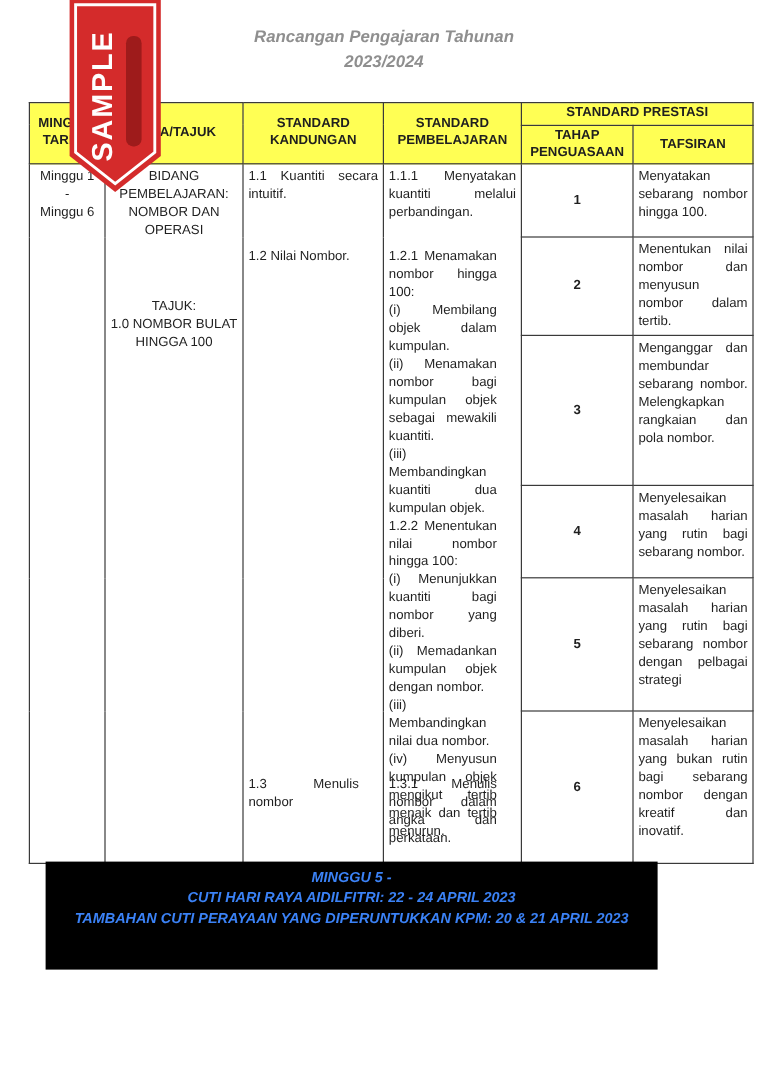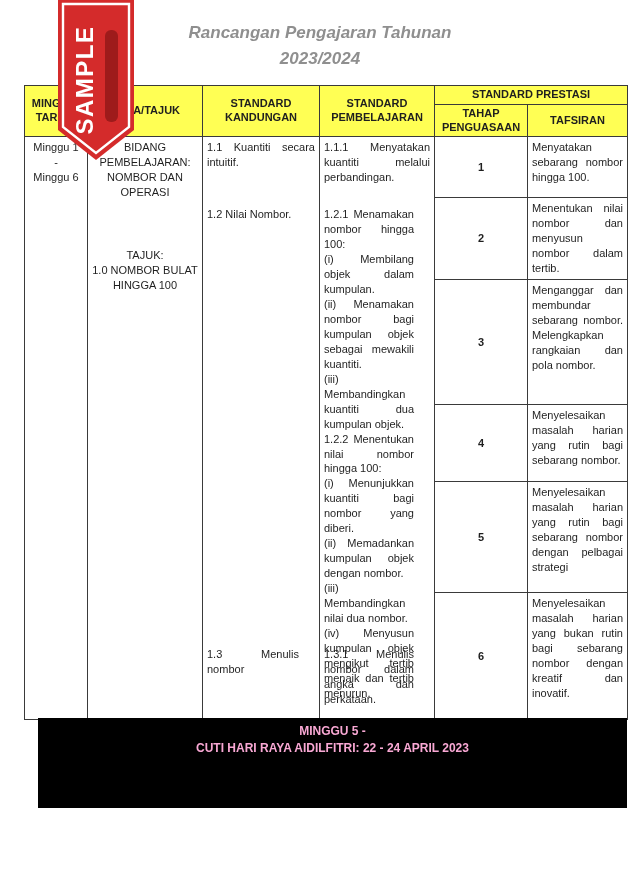--- a/index.html
+++ b/index.html
@@ -4,21 +4,21 @@
 <style>
   * { margin:0; padding:0; box-sizing:border-box; }
   html,body { background:#ffffff; }
   .page {
     position:relative; width:640px; height:895px; background:#ffffff;
     font-family:"Liberation Sans", sans-serif; overflow:hidden;
   }
   .doc-title {
     position:absolute; top:20px; left:0; right:0;
     text-align:center; font-style:italic; font-weight:bold;
-    color:#8f8f8f; font-size:17px; line-height:1.5;
+    color:#8f8f8f; font-size:14px; line-height:1.5;
   }
   .pre { white-space:pre-line; }
   .just { text-align:justify; }
 
   
   .table-wrap { position:absolute; left:24px; top:85px; }
   table { border-collapse:collapse; table-layout:fixed; width:603px; }
   th, td { border:1.5px solid #3a3a3a; font-size:11px; color:#1f1f1f; }
   th {
     background:#ffff54; font-weight:bold; text-align:center;
@@ -44,23 +44,23 @@
   .tr-h3 { height:125px; }
   .tr-h4 { height:77px; }
   .tr-h5 { height:111px; }
   .tr-h6 { height:127px; }
 
   
   .ribbon { position:absolute; left:57px; top:0; width:78px; height:162px; z-index:5; }
 
   
   .footer {
-    position:absolute; left:38px; top:718px; width:589px; height:90px;
-    background:#000000; color:#f9a8d4; font-weight:bold; font-size:12px;
-    text-align:center; padding-top:5px;
+    position:absolute; left:38px; top:718px; width:510px; height:90px;
+    background:#000000; color:#3b82f6; font-weight:bold; font-size:12px;
+    text-align:center; padding-top:5px;font-style:italic;
   }
   .footer-line { min-height:17px; line-height:17px; }
 </style>
 </head>
 <body>
 
 <div class="page">
 
   <div class="doc-title">
     <div>Rancangan Pengajaran Tahunan</div>
@@ -156,16 +156,17 @@
   <svg class="ribbon" viewBox="0 0 78 162">
     <path d="M1,0 H77 V130 L39,160 L1,130 Z" fill="#d42b2b"></path>
     <path d="M6,4 H72 V127 L39,153 L6,127 Z" fill="none" stroke="#ffffff" stroke-width="2.4"></path>
     <rect x="48" y="30" width="13" height="92" rx="6" fill="#9e1b1b"></rect>
     <text x="30" y="80" transform="rotate(-90 30 80)" text-anchor="middle" dominant-baseline="middle" fill="#ffffff" font-family="Liberation Sans, sans-serif" font-size="24" font-weight="bold" letter-spacing="1.5">SAMPLE</text>
   </svg>
 
   <div class="footer">
     <div class="footer-line">MINGGU 5 -</div>
     <div class="footer-line">CUTI HARI RAYA AIDILFITRI: 22 - 24 APRIL 2023</div>
+    <div class="footer-line">TAMBAHAN CUTI PERAYAAN YANG DIPERUNTUKKAN KPM: 20 &amp; 21 APRIL 2023</div>
     <div class="footer-line"></div>
   </div>
 
 </div>
 
 </body></html>

